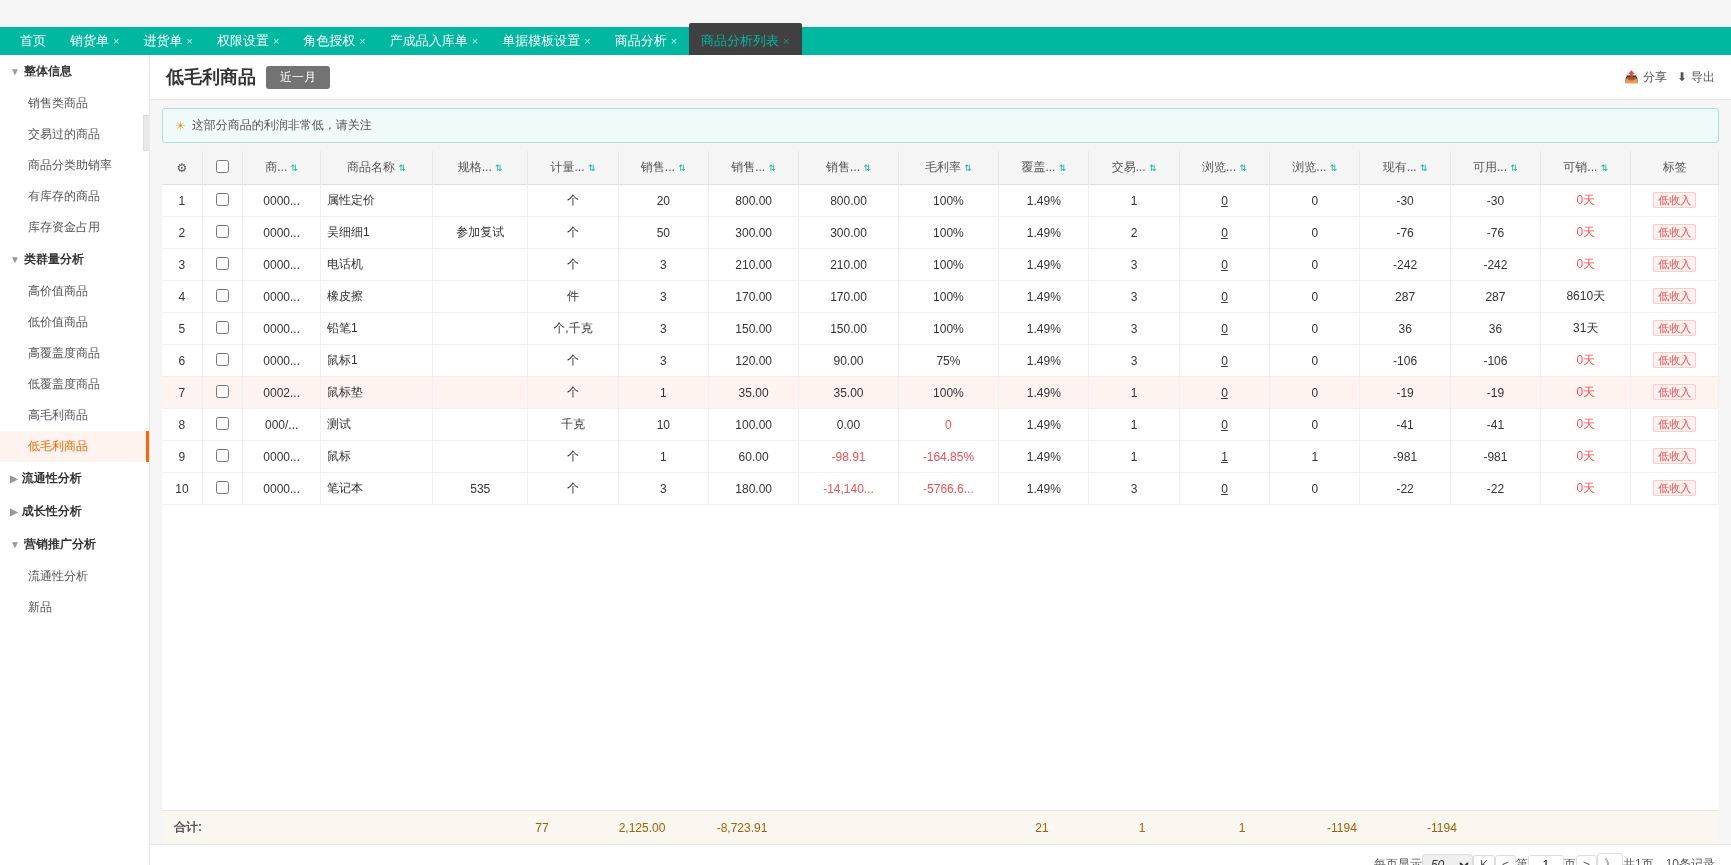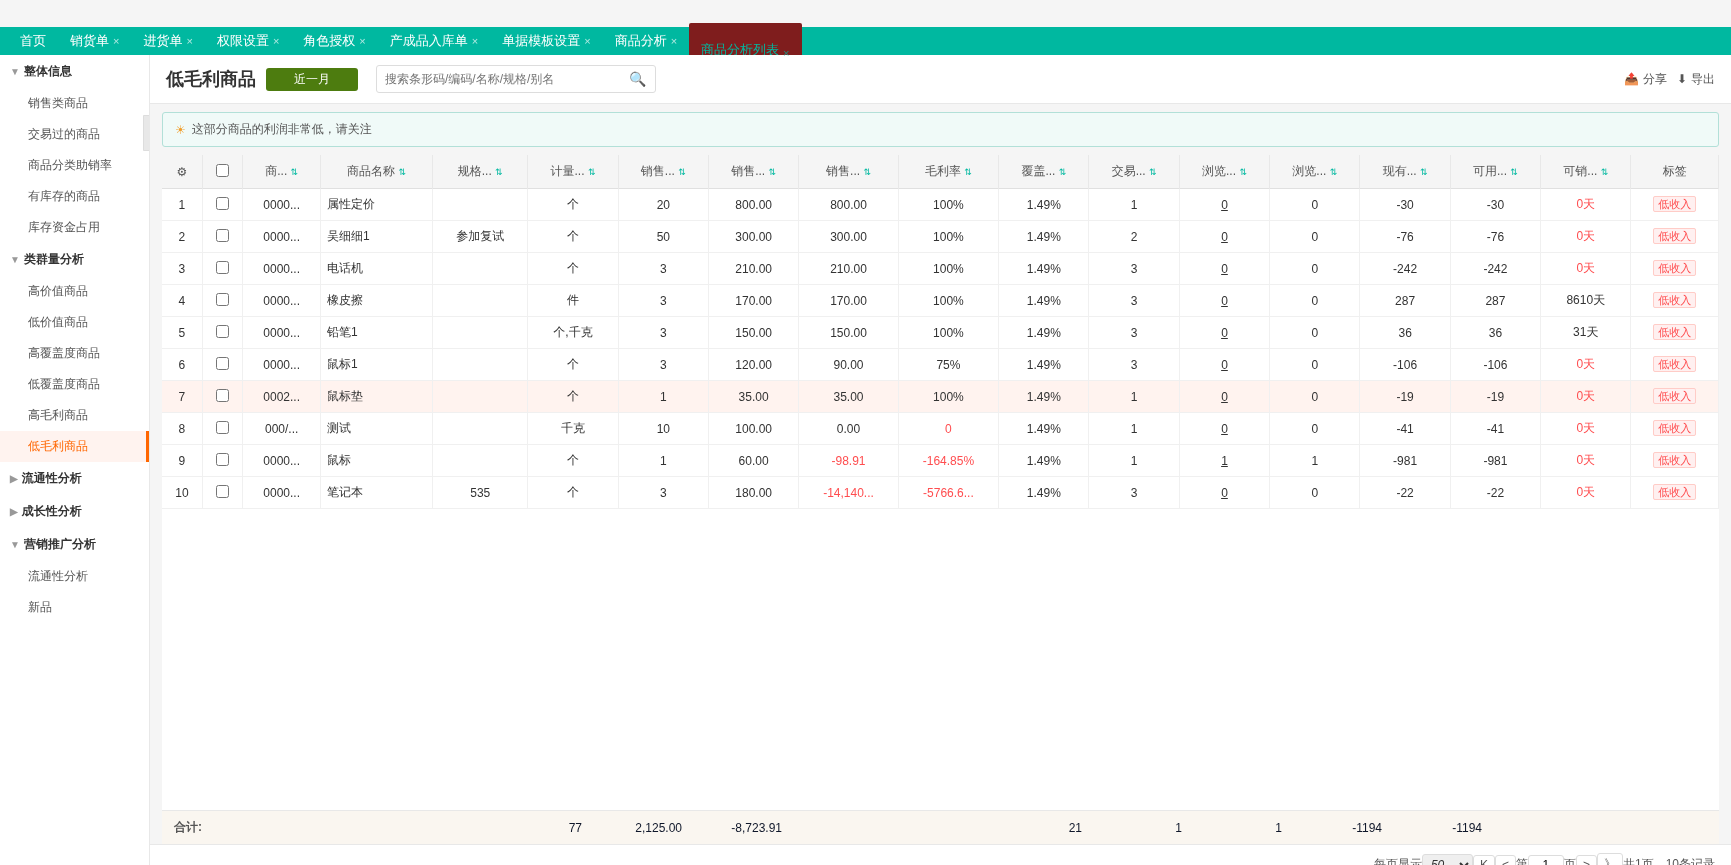--- a/index.html
+++ b/index.html
@@ -17,21 +17,21 @@
     .top-nav .nav-item {
       color: #fff;
       padding: 0 12px;
       height: 36px;
       display: flex;
       align-items: center;
       cursor: pointer;
       font-size: 13px;
       white-space: nowrap;
     }
-    .top-nav .nav-item.active { background: #7f1d1d; color: #00b8a0; border-radius: 2px 2px 0 0; align-items: flex-end; }
+    .top-nav .nav-item.active { background: #404040; color: #00b8a0; border-radius: 2px 2px 0 0; }
     .top-nav .nav-item .close-x { margin-left: 4px; font-size: 11px; opacity: 0.7; }
 
     
     .layout { display: flex; height: calc(865px - 36px); }
 
     
     .sidebar {
       width: 150px;
       background: #fff;
       border-right: 1px solid #e8e8e8;
@@ -91,24 +91,24 @@
       align-items: center;
       gap: 10px;
       border-bottom: 1px solid #e8e8e8;
     }
     .page-title {
       font-size: 18px;
       font-weight: bold;
       color: #333;
     }
     .time-filter-btn {
-      background: #4d7c0f;
+      background: #737373;
       color: #fff;
       border: none;
-      padding: 3px 28px;
+      padding: 3px 14px;
       border-radius: 3px;
       font-size: 12px;
       cursor: pointer;
     }
     .search-box {
       margin-left: 8px;
       display: flex;
       align-items: center;
       border: 1px solid #ddd;
       border-radius: 3px;
@@ -209,21 +209,21 @@
       background: #faf6f0;
       border-top: 1px solid #e8e8e8;
       padding: 8px 12px;
       display: flex;
       align-items: center;
       gap: 20px;
       font-size: 12px;
       margin: 0 12px;
     }
     .footer-label { color: #555; font-weight: bold; }
-    .footer-cell { min-width: 80px; text-align: right; color: #0f172a; }
+    .footer-cell { min-width: 80px; text-align: center; color: #a16207; }
 
     
     .pagination-bar {
       display: flex;
       align-items: center;
       justify-content: flex-end;
       padding: 8px 16px;
       border-top: 1px solid #e8e8e8;
       background: #fff;
       font-size: 12px;
@@ -342,24 +342,20 @@
     </div>
     <div class="sidebar-item">流通性分析</div>
     <div class="sidebar-item">新品</div>
   </aside>
 
   <main class="main-content">
 
     <div class="page-header">
       <h1 class="page-title">低毛利商品</h1>
       <button class="time-filter-btn">近一月</button>
-      <div class="search-box">
-        <input type="text" placeholder="搜索条形码/编码/名称/规格/别名" style="">
-        <span class="search-icon">🔍</span>
-      </div>
       <div class="header-actions">
         <div class="header-btn">
           <span>📤</span>
           <span>分享</span>
         </div>
         <div class="header-btn">
           <span>⬇</span>
           <span>导出</span>
         </div>
       </div>

